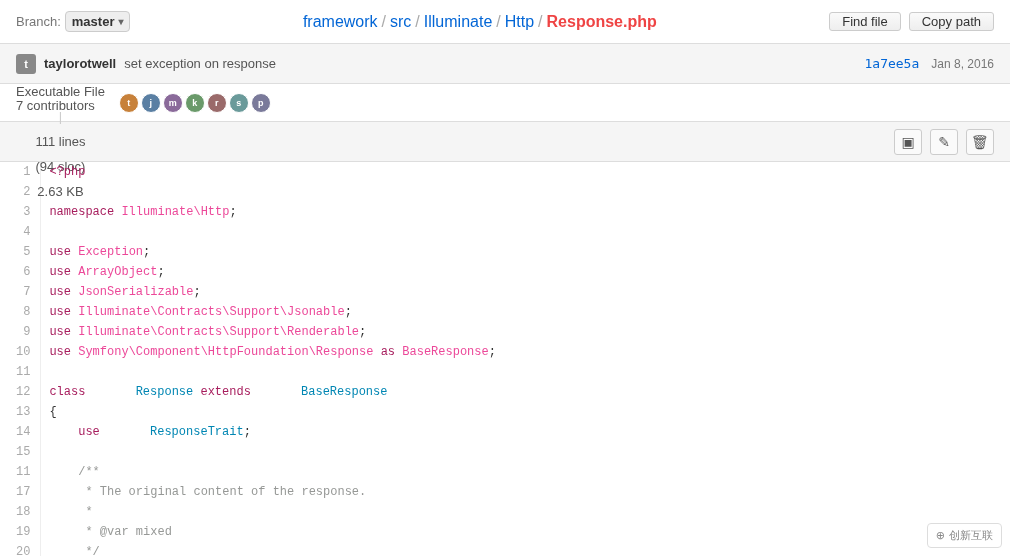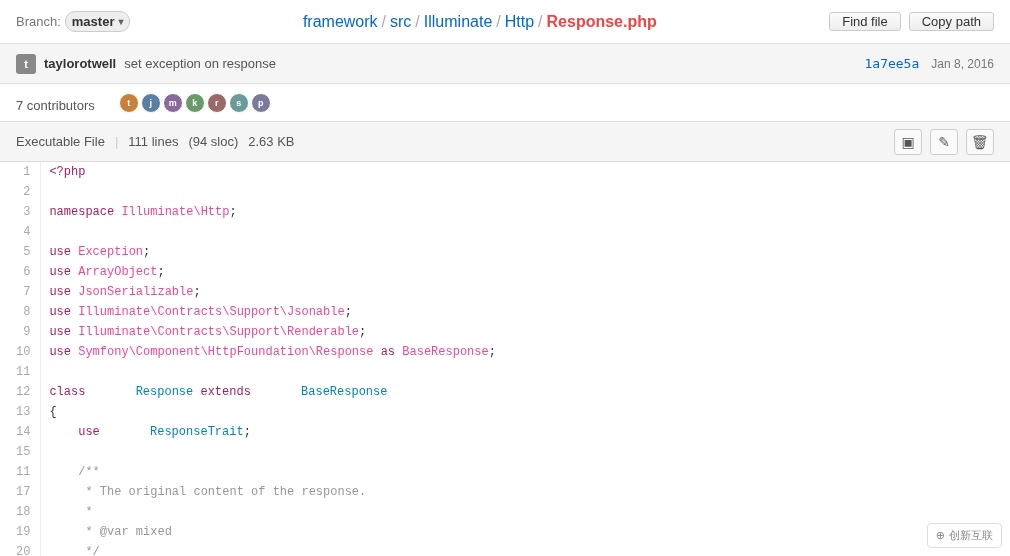--- a/index.html
+++ b/index.html
@@ -26,21 +26,21 @@
       gap: 4px;
       color: #555;
       font-size: 13px;
     }
     .branch-label { color: #777; }
     .branch-name {
       color: #333;
       font-weight: 600;
       background: #eee;
       border: 1px solid #ccc;
-      border-radius: 10px;
+      border-radius: 4px;
       padding: 2px 6px;
       display: flex;
       align-items: center;
       gap: 4px;
       cursor: pointer;
     }
     .branch-name .chevron { font-size: 10px; color: #666; }
 
     .breadcrumb {
       display: flex;
@@ -123,21 +123,21 @@
     
     .file-meta-bar {
       display: flex;
       align-items: center;
       justify-content: space-between;
       background: #f5f5f5;
       border-bottom: 1px solid #ddd;
       padding: 6px 16px;
       height: 40px;
     }
-    .file-meta-left { display: flex; align-items: center; gap: 10px; color: #555; font-size: 13px; }
+    .file-meta-left { display: flex; align-items: center; gap: 10px; color: #555; font-size: 13px; flex-direction: column; }
     .file-meta-divider { color: #ccc; }
     .file-meta-right { display: flex; align-items: center; gap: 4px; }
     .file-btn-group {
       display: flex;
       border: 1px solid #ccc;
       border-radius: 3px;
       overflow: hidden;
     }
     .file-btn {
       padding: 4px 10px;

